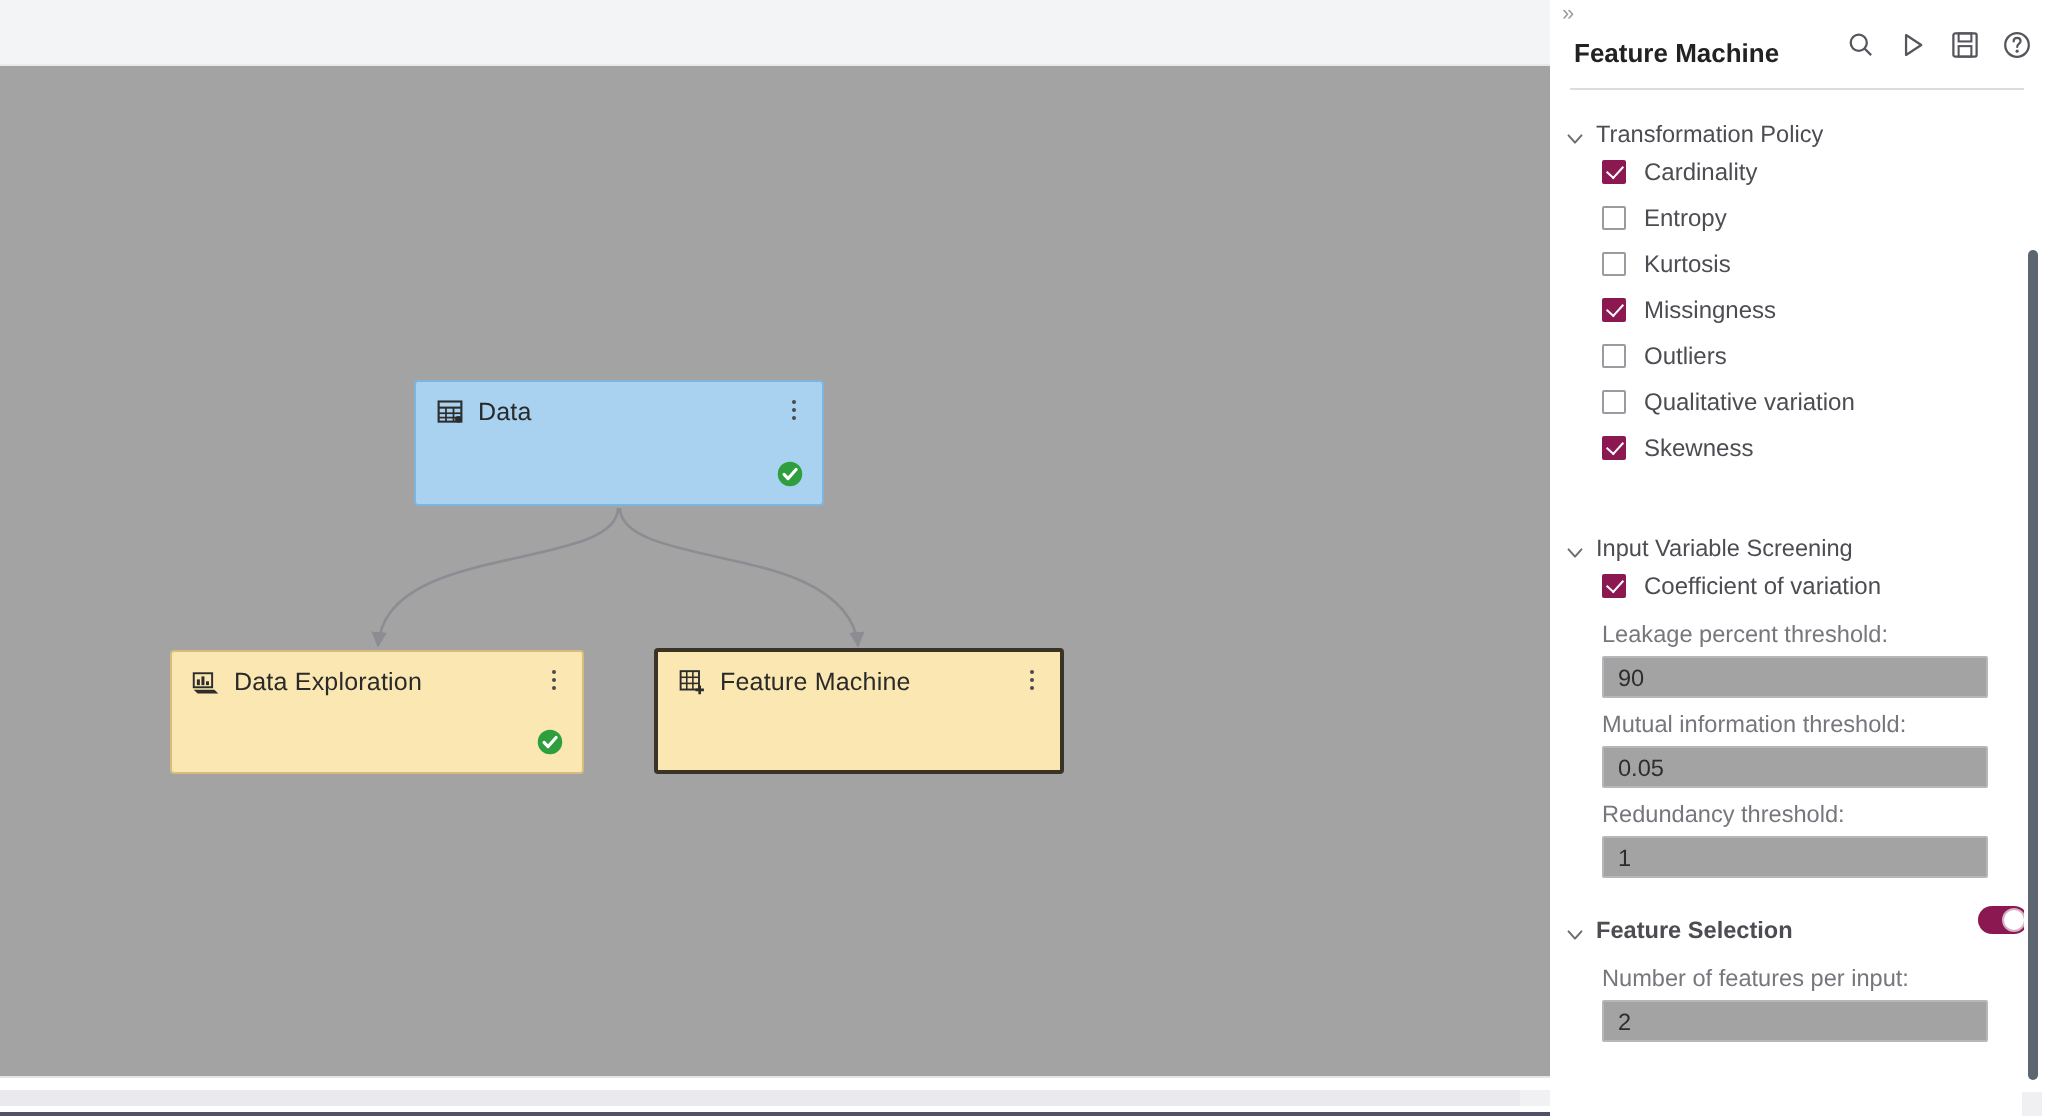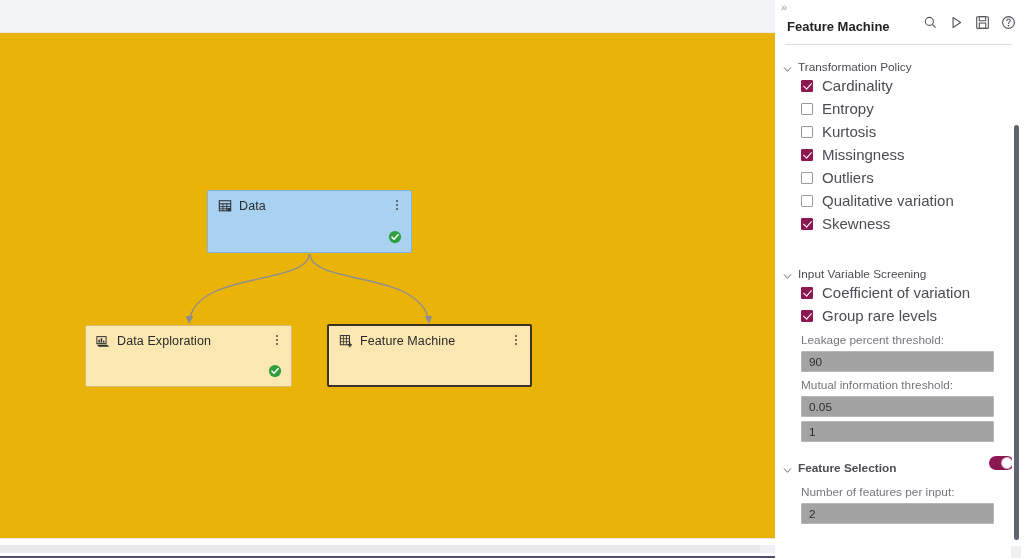--- a/index.html
+++ b/index.html
@@ -53,21 +53,21 @@
     text-align: center;
     cursor: pointer;
     white-space: nowrap;
   }
 
   .canvas-surface {
     position: absolute;
     top: 33px; left: 0;
     width: 775px;
     height: 505px;
-    background: #eab308;
+    background: #a3a3a3;
     overflow: hidden;
   }
 
   .edges-svg {
     position: absolute;
     top: 0; left: 0;
     width: 775px;
     height: 505px;
     pointer-events: none;
   }
@@ -289,21 +289,21 @@
     content: "";
     position: absolute;
     left: 3px; top: 0px;
     width: 4px; height: 7px;
     border: solid #ffffff;
     border-width: 0 1.6px 1.6px 0;
     transform: rotate(42deg);
   }
   .check-label {
     font-family: "Liberation Sans", sans-serif;
-    font-size: 15px;
+    font-size: 12px;
     color: #4c4c52;
     white-space: nowrap;
   }
 
   .field-label {
     padding-left: 26px;
     margin-top: 6px;
     font-family: "Liberation Sans", sans-serif;
     font-size: 11.8px;
     color: #76767d;
@@ -545,31 +545,28 @@
         <svg class="section-chevron" viewBox="0 0 10 10">
           <path d="M1.4,3 L5,7 L8.6,3" fill="none" stroke="#6c6c73" stroke-width="1.1" stroke-linecap="round" stroke-linejoin="round"></path>
         </svg>
         <span class="section-label">Input Variable Screening</span>
       </div>
 
       <div class="check-row">
         <span class="cbox on"></span>
         <span class="check-label">Coefficient of variation</span>
       </div>
-      <div class="check-row">
-        <span class="cbox on"></span>
-        <span class="check-label">Group rare levels</span>
-      </div>
 
       <div class="field-label">Leakage percent threshold:</div>
       <input class="field-input" type="text" value="90" style="">
 
       <div class="field-label">Mutual information threshold:</div>
       <input class="field-input" type="text" value="0.05" style="">
 
+      <div class="field-label">Redundancy threshold:</div>
       <input class="field-input" type="text" value="1" style="">
 
       
       <div class="section-header with-toggle" style="margin-top:11px;">
         <svg class="section-chevron" viewBox="0 0 10 10">
           <path d="M1.4,3 L5,7 L8.6,3" fill="none" stroke="#6c6c73" stroke-width="1.1" stroke-linecap="round" stroke-linejoin="round"></path>
         </svg>
         <span class="section-label">Feature Selection</span>
         <span class="toggle">
           <span class="knob"></span>

